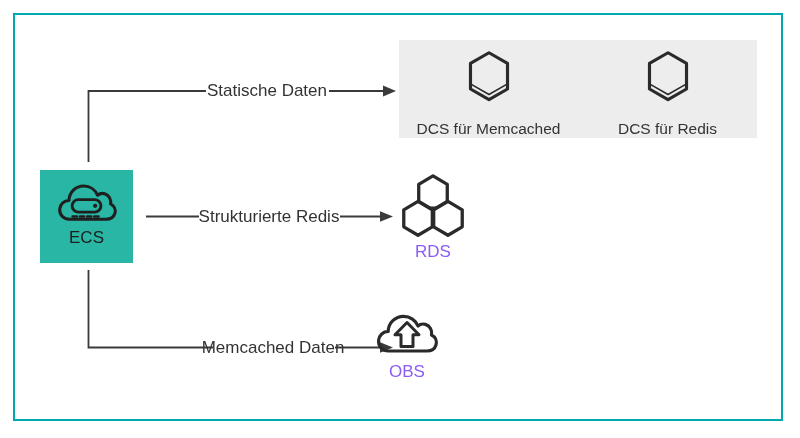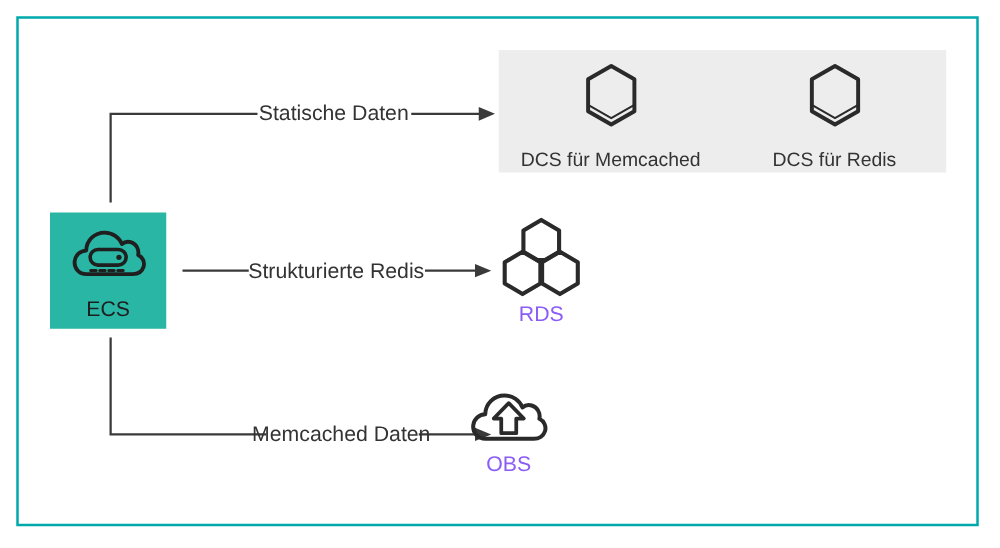--- a/index.html
+++ b/index.html
@@ -31,21 +31,21 @@
   .node-ecs{
     position:absolute;
     left:40px;top:170px;
     width:93px;height:93px;
     background:#29B6A4;
     display:flex;flex-direction:column;
     align-items:center;
   }
   .node-ecs svg{margin-top:8px;}
   .node-ecs .node-label{
-    margin-top:12px;
+    margin-top:2px;
     font-size:17px;
     color:#1e1e1e;
   }
   .group-box{
     position:absolute;
     left:399px;top:40px;
     width:358px;height:98px;
     background:#EDEDED;
     display:flex;
   }

